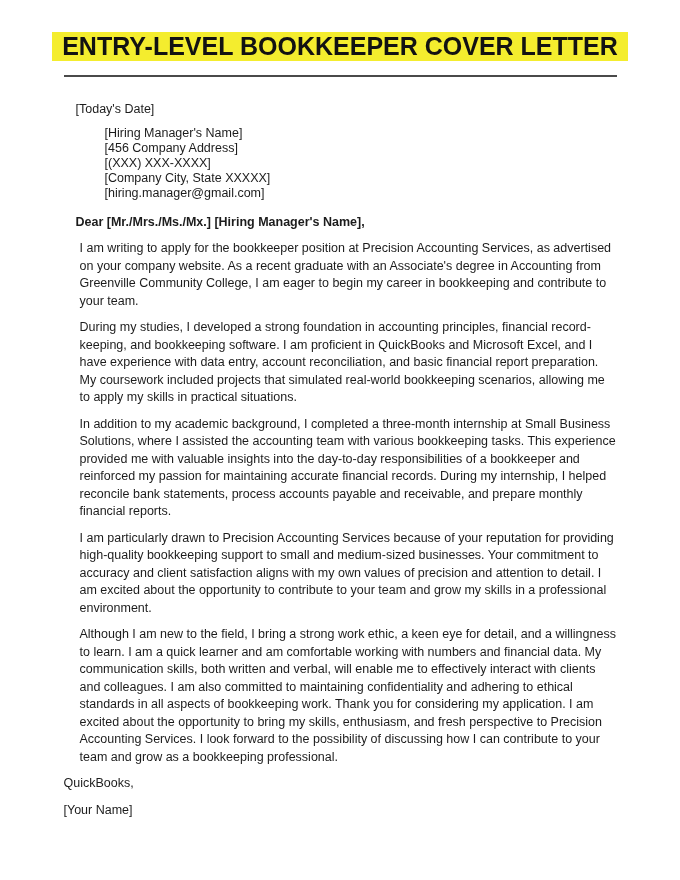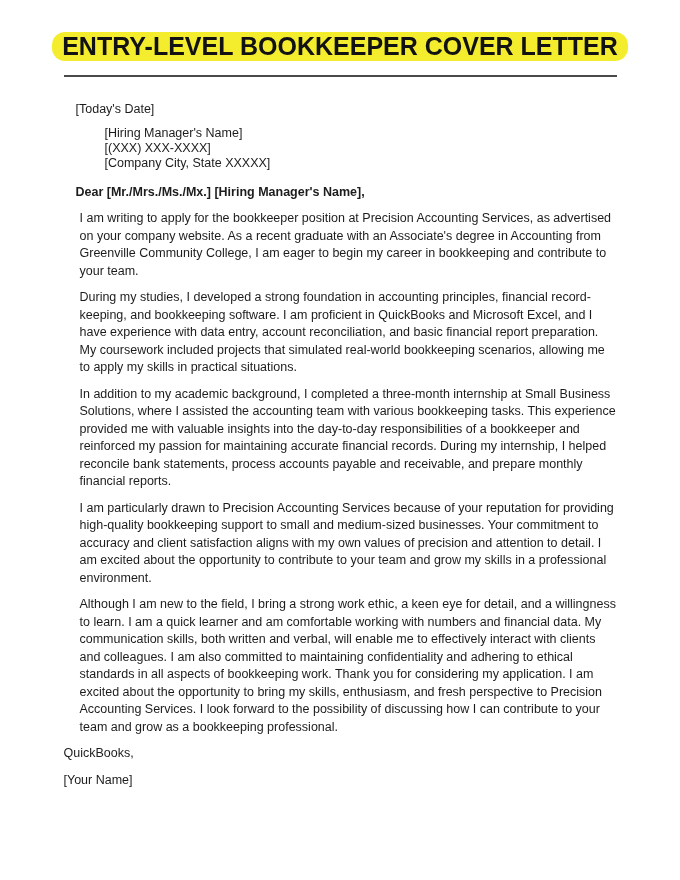--- a/index.html
+++ b/index.html
@@ -26,21 +26,20 @@
   }
   .title-highlight {
     display: inline-block;
     background: #f4ed2e;
     color: #121212;
     font-weight: bold;
     font-size: 25px;
     line-height: 29px;
     padding: 0 10px;
     white-space: nowrap;
-    border-radius: 13px;
   }
   .contact-line {
     margin-top: 12px;
     font-size: 12.5px;
     line-height: 15px;
     color: #222222;
   }
   .content {
     width: 553px;
     margin: 0 auto;
@@ -92,22 +91,24 @@
   </div>
 
   <div class="content">
 
     <hr class="rule">
 
     <div class="date-line">[Today's Date]</div>
 
     <div class="recipient-block">
       <div class="recipient-line">[Hiring Manager's Name]</div>
+      <div class="recipient-line">[456 Company Address]</div>
       <div class="recipient-line">[(XXX) XXX-XXXX]</div>
       <div class="recipient-line">[Company City, State XXXXX]</div>
+      <div class="recipient-line">[hiring.manager@gmail.com]</div>
     </div>
 
     <div class="salutation">Dear [Mr./Mrs./Ms./Mx.] [Hiring Manager's Name],</div>
 
     <p class="body-paragraph">I am writing to apply for the bookkeeper position at Precision Accounting Services, as advertised on your company website. As a recent graduate with an Associate's degree in Accounting from Greenville Community College, I am eager to begin my career in bookkeeping and contribute to your team.</p>
     <p class="body-paragraph">During my studies, I developed a strong foundation in accounting principles, financial record-keeping, and bookkeeping software. I am proficient in QuickBooks and Microsoft Excel, and I have experience with data entry, account reconciliation, and basic financial report preparation. My coursework included projects that simulated real-world bookkeeping scenarios, allowing me to apply my skills in practical situations.</p>
     <p class="body-paragraph">In addition to my academic background, I completed a three-month internship at Small Business Solutions, where I assisted the accounting team with various bookkeeping tasks. This experience provided me with valuable insights into the day-to-day responsibilities of a bookkeeper and reinforced my passion for maintaining accurate financial records. During my internship, I helped reconcile bank statements, process accounts payable and receivable, and prepare monthly financial reports.</p>
     <p class="body-paragraph">I am particularly drawn to Precision Accounting Services because of your reputation for providing high-quality bookkeeping support to small and medium-sized businesses. Your commitment to accuracy and client satisfaction aligns with my own values of precision and attention to detail. I am excited about the opportunity to contribute to your team and grow my skills in a professional environment.</p>
     <p class="body-paragraph">Although I am new to the field, I bring a strong work ethic, a keen eye for detail, and a willingness to learn. I am a quick learner and am comfortable working with numbers and financial data. My communication skills, both written and verbal, will enable me to effectively interact with clients and colleagues. I am also committed to maintaining confidentiality and adhering to ethical standards in all aspects of bookkeeping work. Thank you for considering my application. I am excited about the opportunity to bring my skills, enthusiasm, and fresh perspective to Precision Accounting Services. I look forward to the possibility of discussing how I can contribute to your team and grow as a bookkeeping professional.</p>
 

